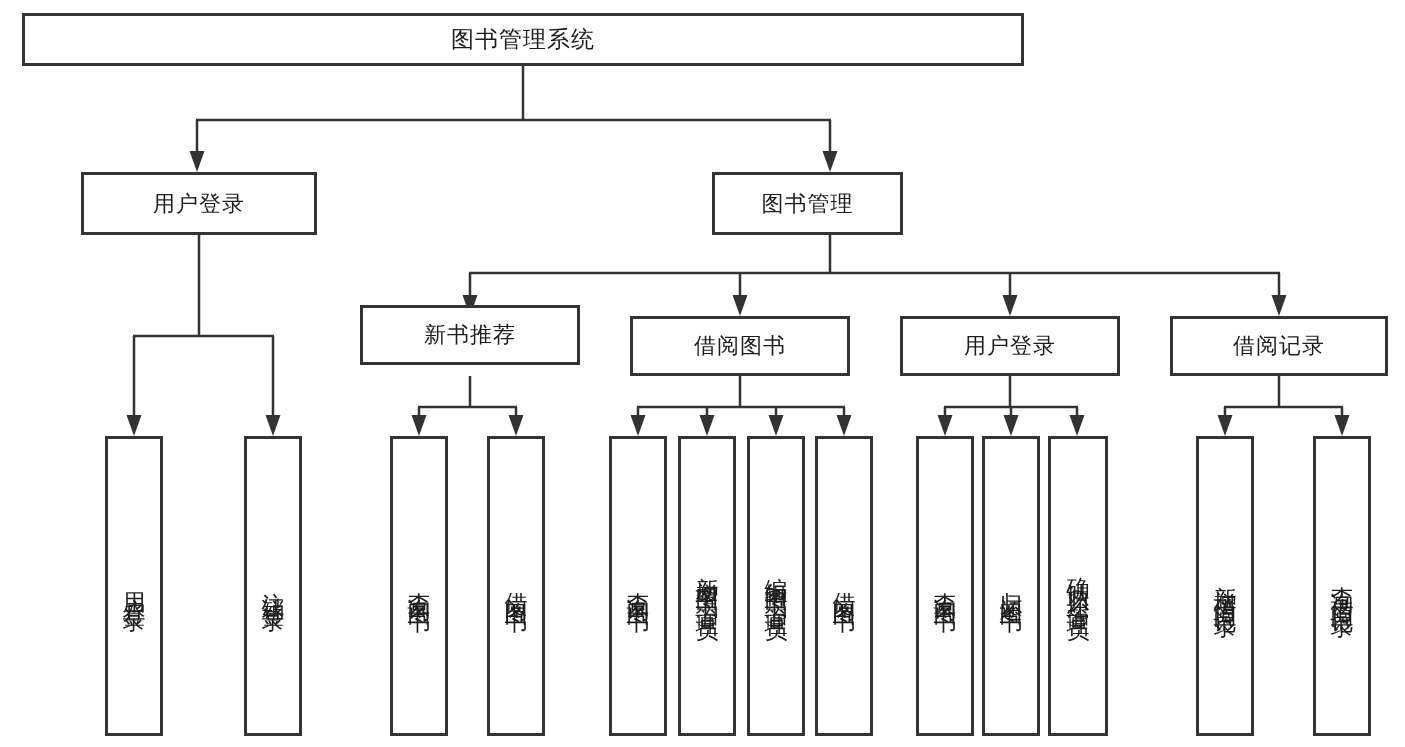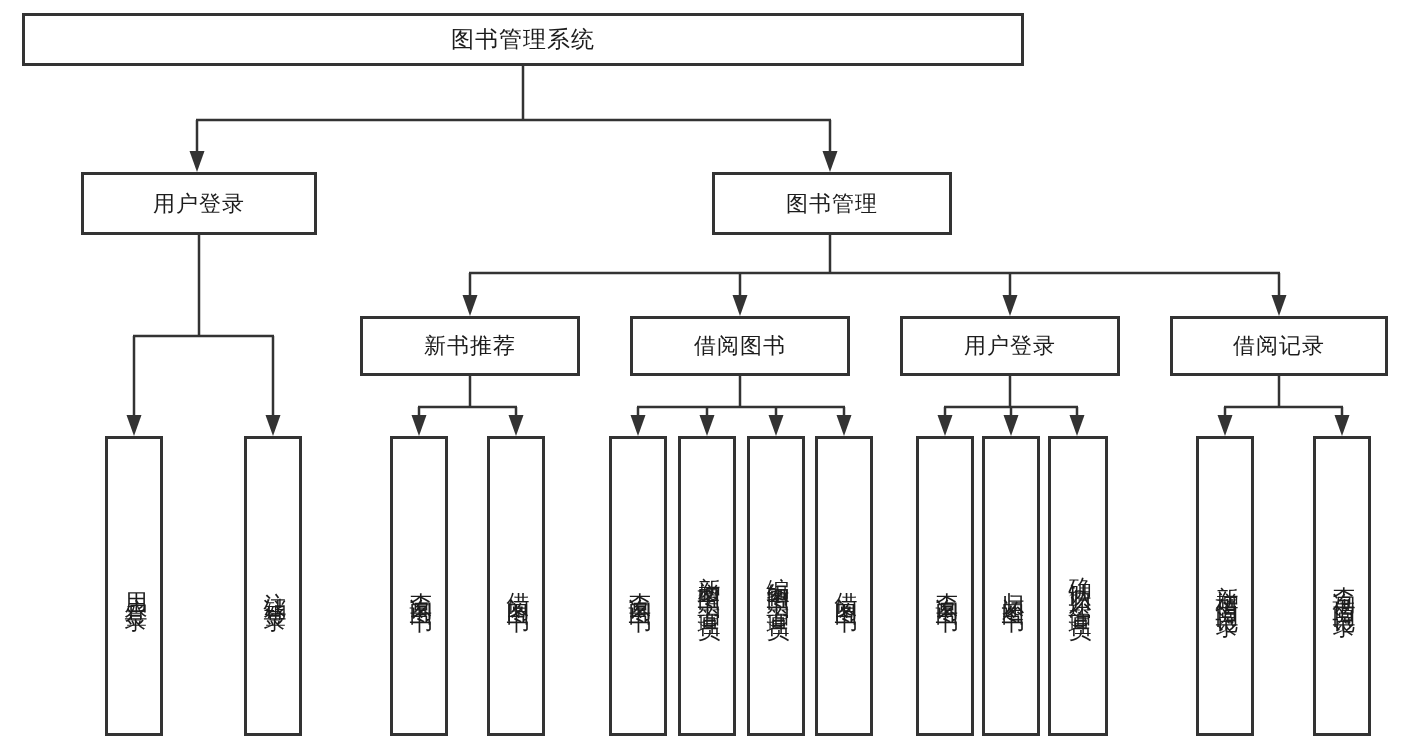--- a/index.html
+++ b/index.html
@@ -1,20 +1,20 @@
 <!DOCTYPE html>
 <html><head>
 <meta charset="utf-8">
 <style>
   html,body{margin:0;padding:0;background:#ffffff;}
   #stage{
     position:relative;
     width:1405px;height:747px;
     background:#ffffff;
-    font-family:Liberation Mono, monospace;
+    font-family:Liberation Sans, sans-serif;
     overflow:hidden;
   }
   svg.connectors{
     position:absolute;left:0;top:0;width:1405px;height:747px;
     pointer-events:none;
   }
   .node{
     position:absolute;
     box-sizing:border-box;
     border:3px solid #333333;
@@ -115,25 +115,25 @@
     </g>
   </svg>
 
   <div class="node root" style="left:22px;top:13px;width:1002px;height:53px">
     <span class="hlabel">图书管理系统</span>
   </div>
 
   <div class="node" style="left:81px;top:172px;width:236px;height:63px">
     <span class="hlabel">用户登录</span>
   </div>
-  <div class="node" style="left:712px;top:172px;width:240px;height:63px">
+  <div class="node" style="left:712px;top:172px;width:191px;height:63px">
     <span class="hlabel">图书管理</span>
   </div>
 
-  <div class="node" style="left:360px;top:316px;width:220px;height:60px">
+  <div class="node" style="left:360px;top:305px;width:220px;height:60px">
     <span class="hlabel">新书推荐</span>
   </div>
   <div class="node" style="left:630px;top:316px;width:220px;height:60px">
     <span class="hlabel">借阅图书</span>
   </div>
   <div class="node" style="left:900px;top:316px;width:220px;height:60px">
     <span class="hlabel">用户登录</span>
   </div>
   <div class="node" style="left:1170px;top:316px;width:218px;height:60px">
     <span class="hlabel">借阅记录</span>

